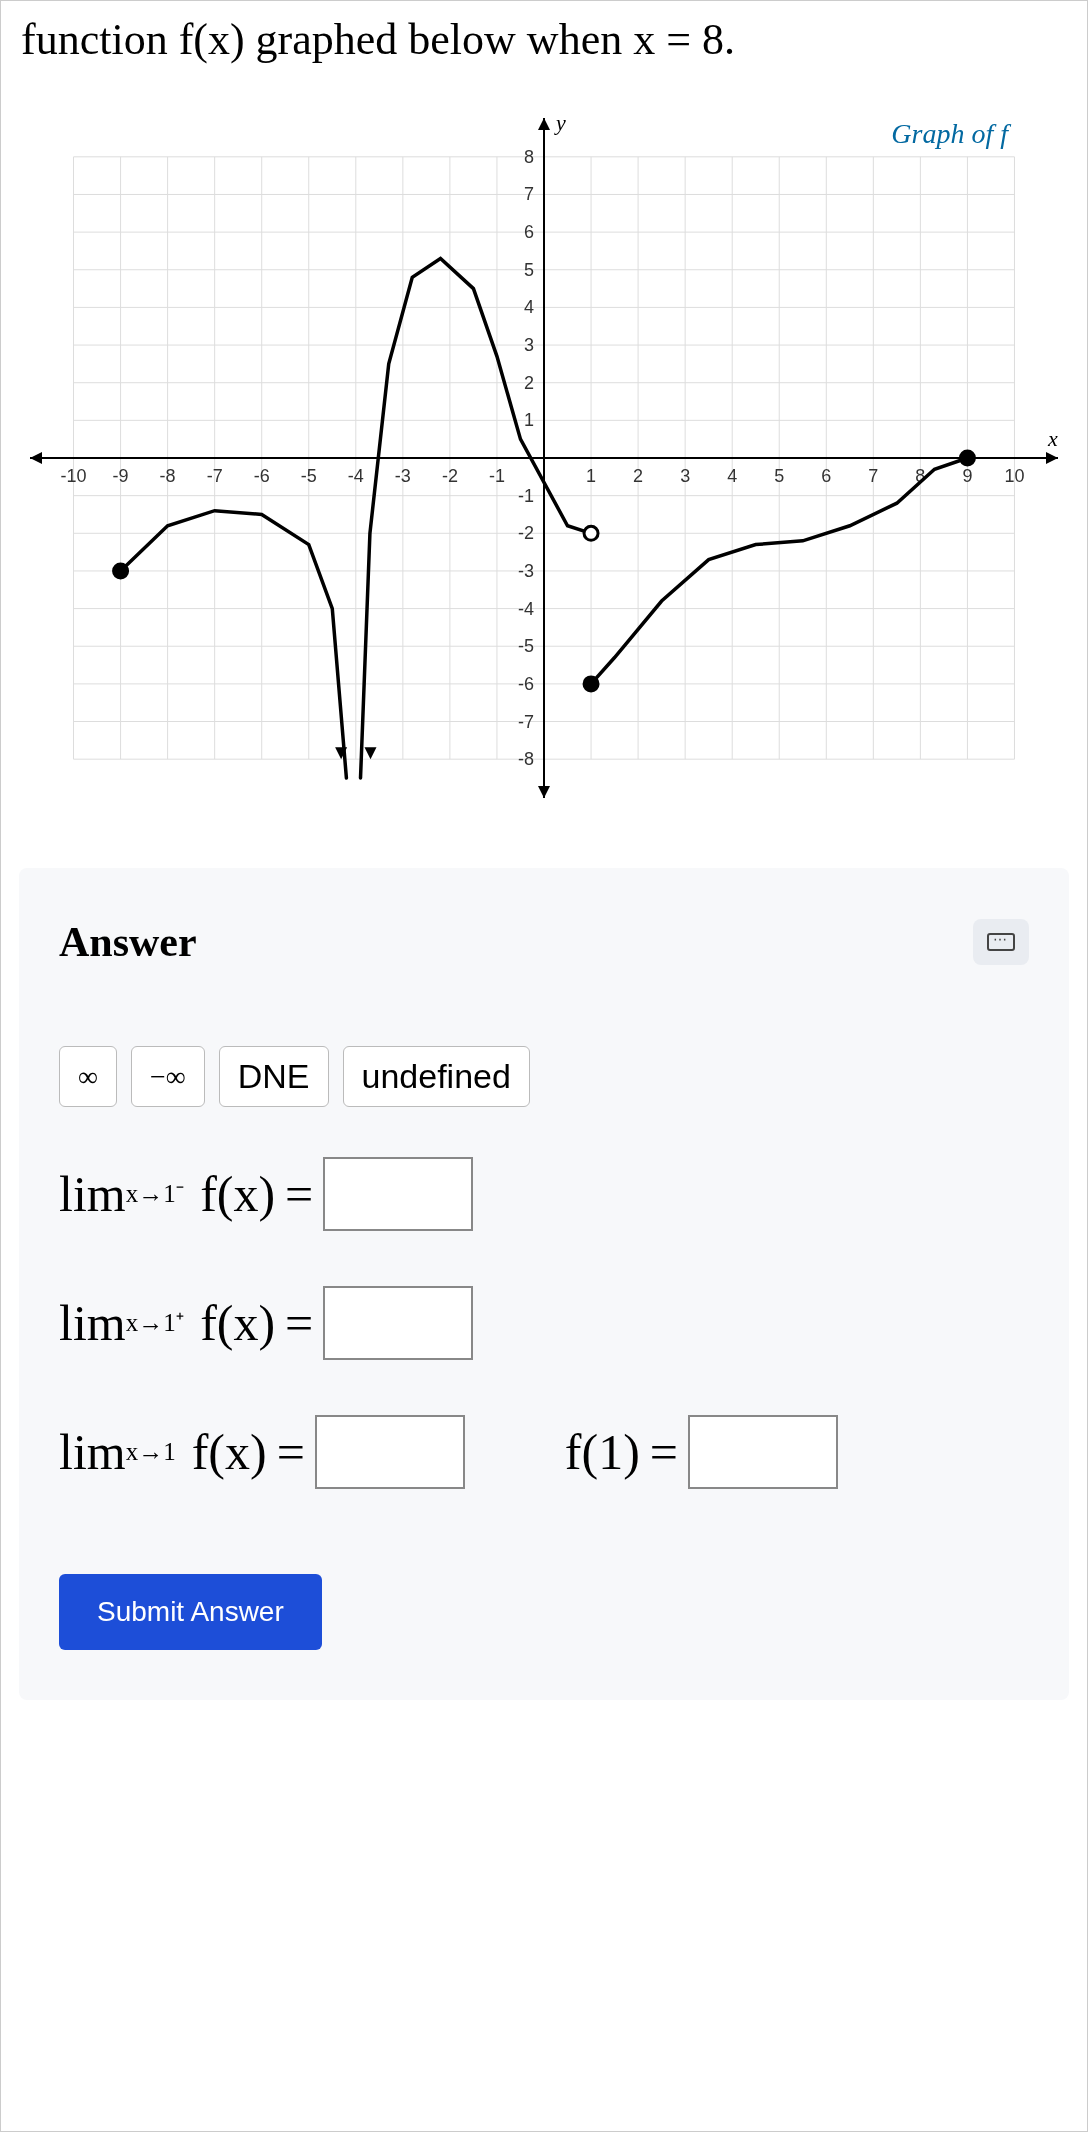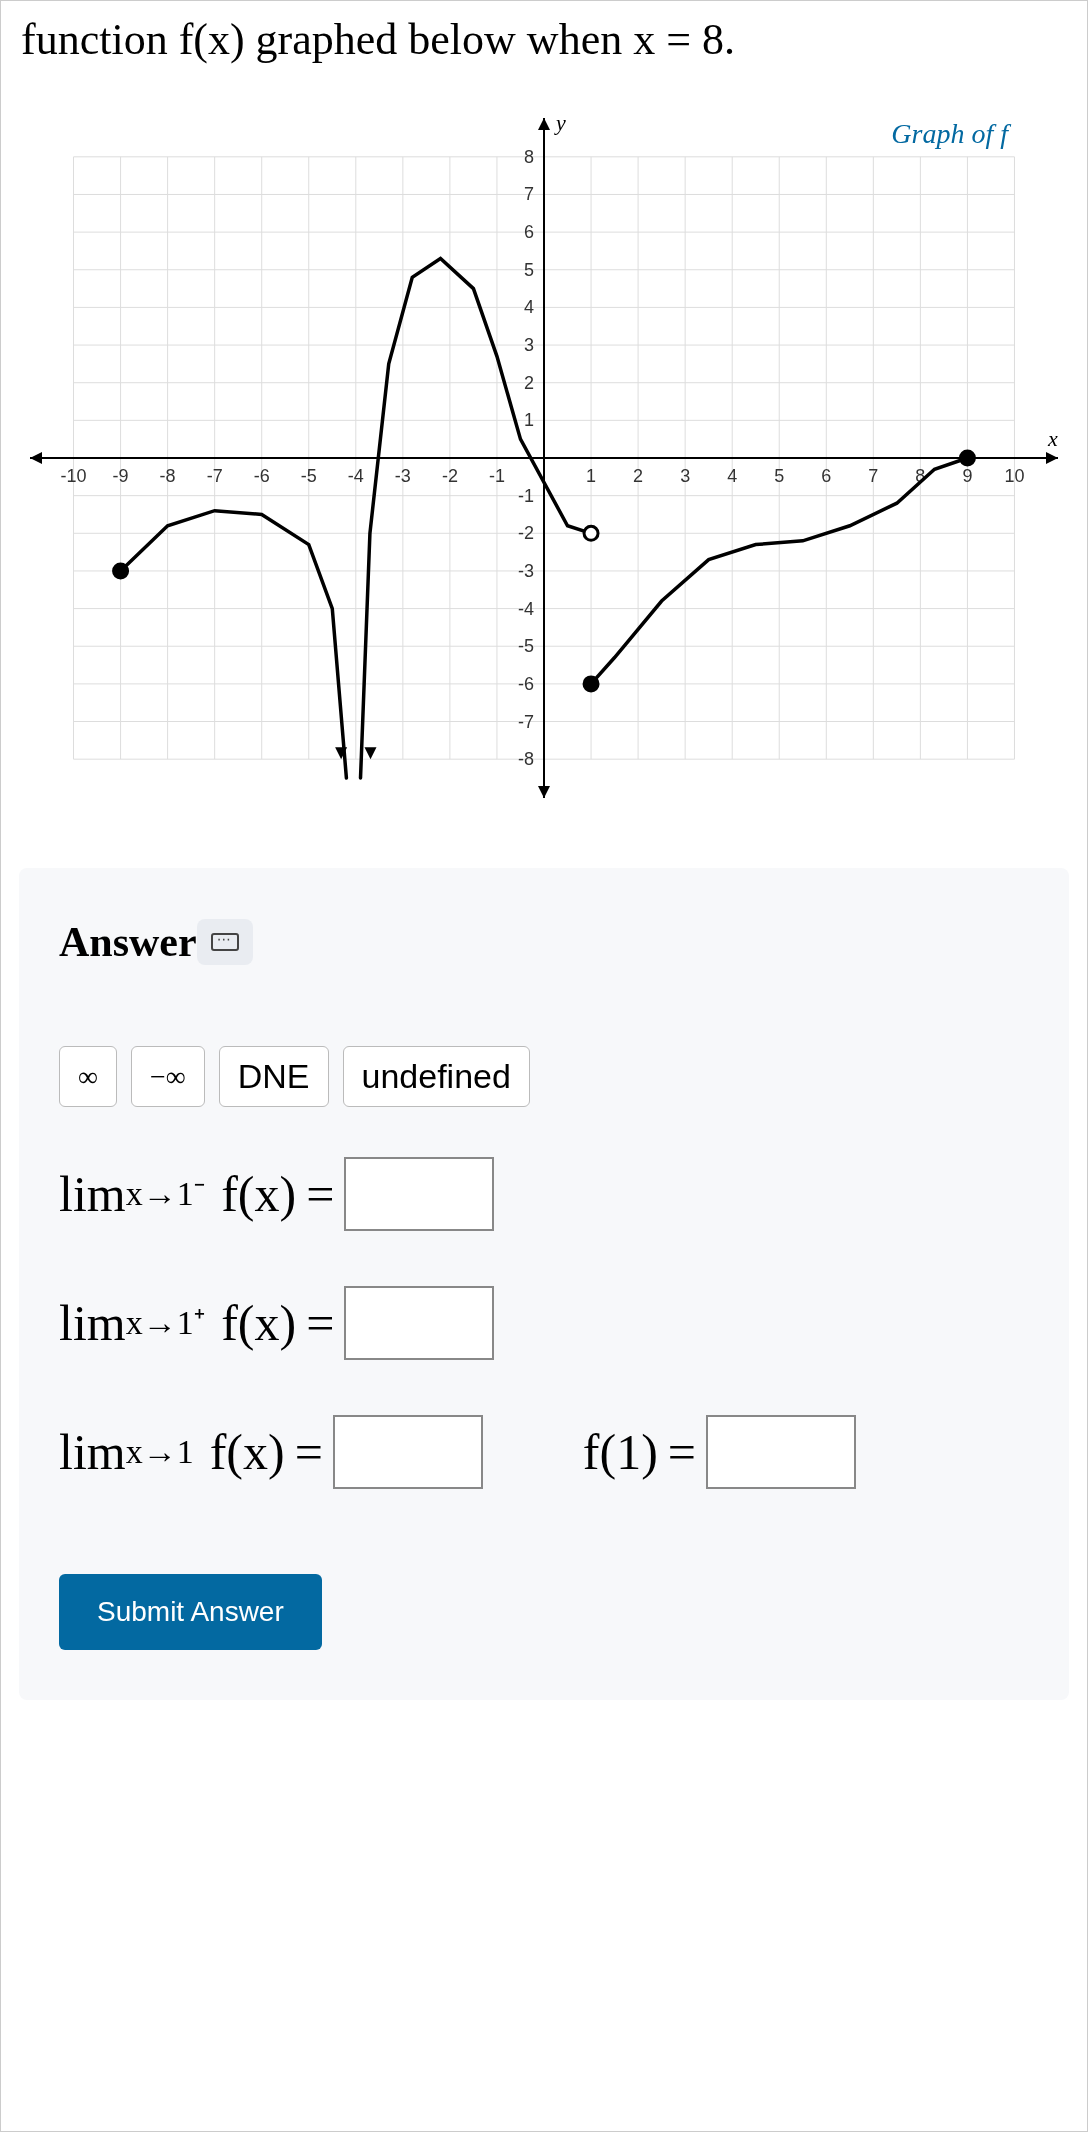--- a/index.html
+++ b/index.html
@@ -31,48 +31,48 @@
     color: #0369a1;
     font-style: italic;
     font-family: 'Times New Roman', serif;
   }
   .answer-section {
     background: #f7f8fa;
     margin: 60px 18px 18px 18px;
     border-radius: 8px;
     padding: 50px 40px 50px 40px;
   }
-  .answer-header { display: flex; justify-content: flex-start; align-items: center; margin-bottom: 80px; }
+  .answer-header { display: flex; justify-content: space-between; align-items: center; margin-bottom: 80px; }
   .answer-title { font-size: 42px; font-weight: bold; font-family: Georgia, 'Times New Roman', serif; }
   .kbd-toggle {
     width: 56px; height: 46px; background: #e9ecf1; border: none; border-radius: 8px;
     display: flex; align-items: center; justify-content: center; cursor: pointer;
   }
   .kbd-icon { width: 28px; height: 18px; border: 2px solid #444; border-radius: 3px; position: relative; }
   .kbd-icon::after { content: '⋯'; position: absolute; top: -4px; left: 4px; font-size: 14px; color: #444; letter-spacing: 1px; }
   .button-row { display: flex; gap: 14px; margin-bottom: 50px; }
   .sym-btn {
     border: 1.5px solid #bbb; background: #fff; border-radius: 6px;
     padding: 10px 18px; font-size: 28px; font-family: 'Times New Roman', serif;
     cursor: pointer; min-height: 50px; display: flex; align-items: center;
   }
   .sym-btn.text { font-family: Arial, sans-serif; font-size: 34px; }
   .eq-row { display: flex; align-items: center; margin-bottom: 55px; font-size: 50px; }
   .eq-row.split { display: flex; gap: 90px; }
   .lim-block { display: inline-flex; flex-direction: row; align-items: center; line-height: 0.9; margin-right: 6px; }
   .lim-top { font-size: 50px; }
-  .lim-bot { font-size: 34px; }
+  .lim-bot { font-size: 25px; }
   .fx { margin: 0 10px; font-size: 50px; }
   .blank-input {
     width: 150px; height: 74px; border: 2px solid #888; background: #fff; margin-left: 10px;
     font-size: 36px; text-align: center; font-family: 'Times New Roman', serif;
   }
   .eq-group { display: flex; align-items: center; }
   .submit-btn {
-    background: #0369a1; color: #fff; border: none; border-radius: 6px;
+    background: #1d4ed8; color: #fff; border: none; border-radius: 6px;
     padding: 22px 38px; font-size: 28px; font-family: Arial, sans-serif; cursor: pointer;
     margin-top: 30px;
   }
 </style>
 </head>
 <body>
 
 <div class="prompt">
   <span>function </span><span class="math-i">f(x)</span><span> graphed below when </span><span class="math-i">x = 8.</span>
 </div>

